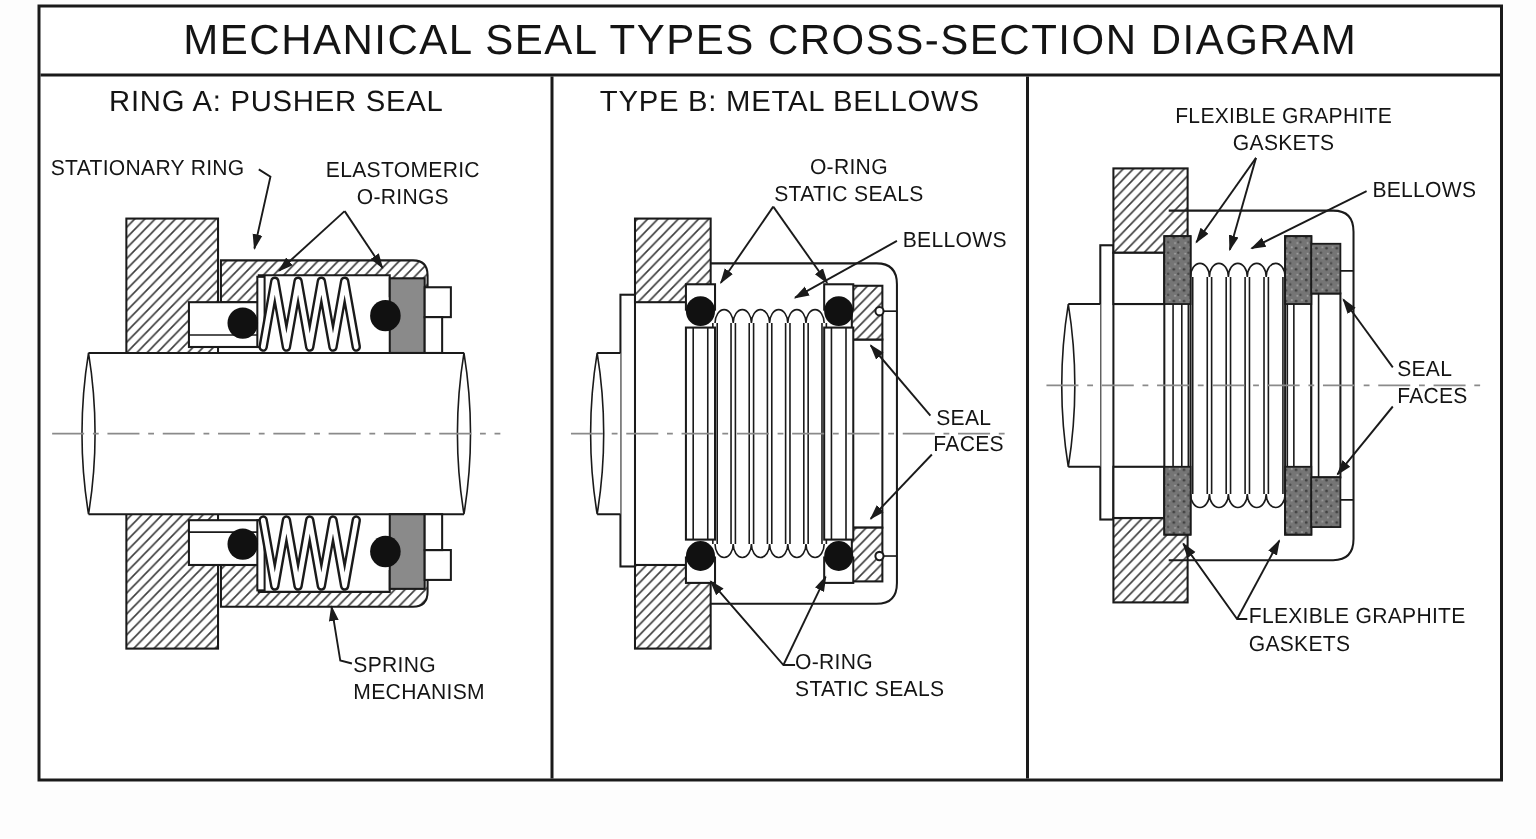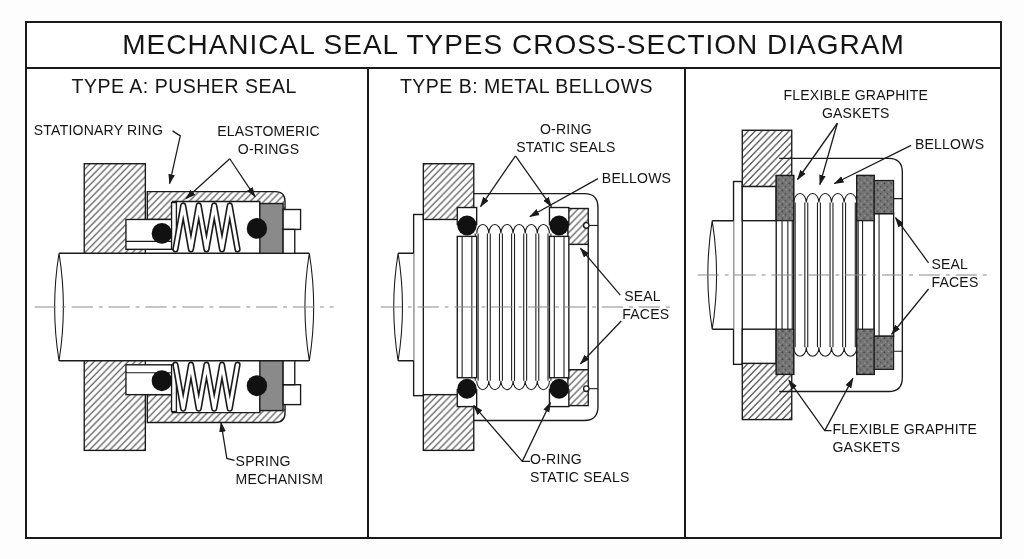--- a/index.html
+++ b/index.html
@@ -1,18 +1,18 @@
 <!DOCTYPE html>
 <html><head>
 <meta charset="utf-8">
 <style>
   html,body{margin:0;padding:0;background:#fdfdfd;}
   #stage{position:relative;width:1024px;height:559px;background:#fdfdfd;
          font-family:"Liberation Sans",sans-serif;color:#141414;overflow:hidden;}
-  #frame{position:absolute;left:25px;top:21px;width:977px;height:518px;
+  #frame{position:absolute;left:25px;top:3px;width:977px;height:518px;
          border:2px solid #1a1a1a;box-sizing:border-box;background:#fff;
          display:flex;flex-direction:column;}
   #title-bar{height:44px;border-bottom:2px solid #1a1a1a;display:flex;
          align-items:center;justify-content:center;flex:0 0 auto;}
   #title-bar span{font-size:28px;letter-spacing:1px;white-space:nowrap;}
   #panels{flex:1;display:flex;min-height:0;}
   .panel{flex:1;display:flex;flex-direction:column;min-width:0;}
   .panel.mid{border-left:2px solid #1a1a1a;border-right:2px solid #1a1a1a;margin-left:26px;}
   .panel-header{height:34px;flex:0 0 auto;display:flex;align-items:center;
          justify-content:center;font-size:19.5px;letter-spacing:.5px;white-space:nowrap;}
@@ -53,21 +53,21 @@
   </svg>
 
   <div id="frame">
     <div id="title-bar">
       <span>MECHANICAL SEAL TYPES CROSS-SECTION DIAGRAM</span>
     </div>
 
     <div id="panels">
 
       <div class="panel">
-        <div class="panel-header">TYPE A: PUSHER SEAL</div>
+        <div class="panel-header">RING A: PUSHER SEAL</div>
         <svg viewBox="0 0 324 436" preserveAspectRatio="none">
 
           <g>
             <rect class="hat" x="59" y="61" width="63" height="91"></rect>
             <rect class="hat" x="59" y="258" width="63" height="91"></rect>
           </g>
 
           <g>
             <path d="M33,151 H291 Q300,205 291,259 H33 Q24,205 33,151 Z" fill="#fff" stroke="none"></path>
             <path class="ln" d="M33,151 H291 M33,259 H291"></path>

